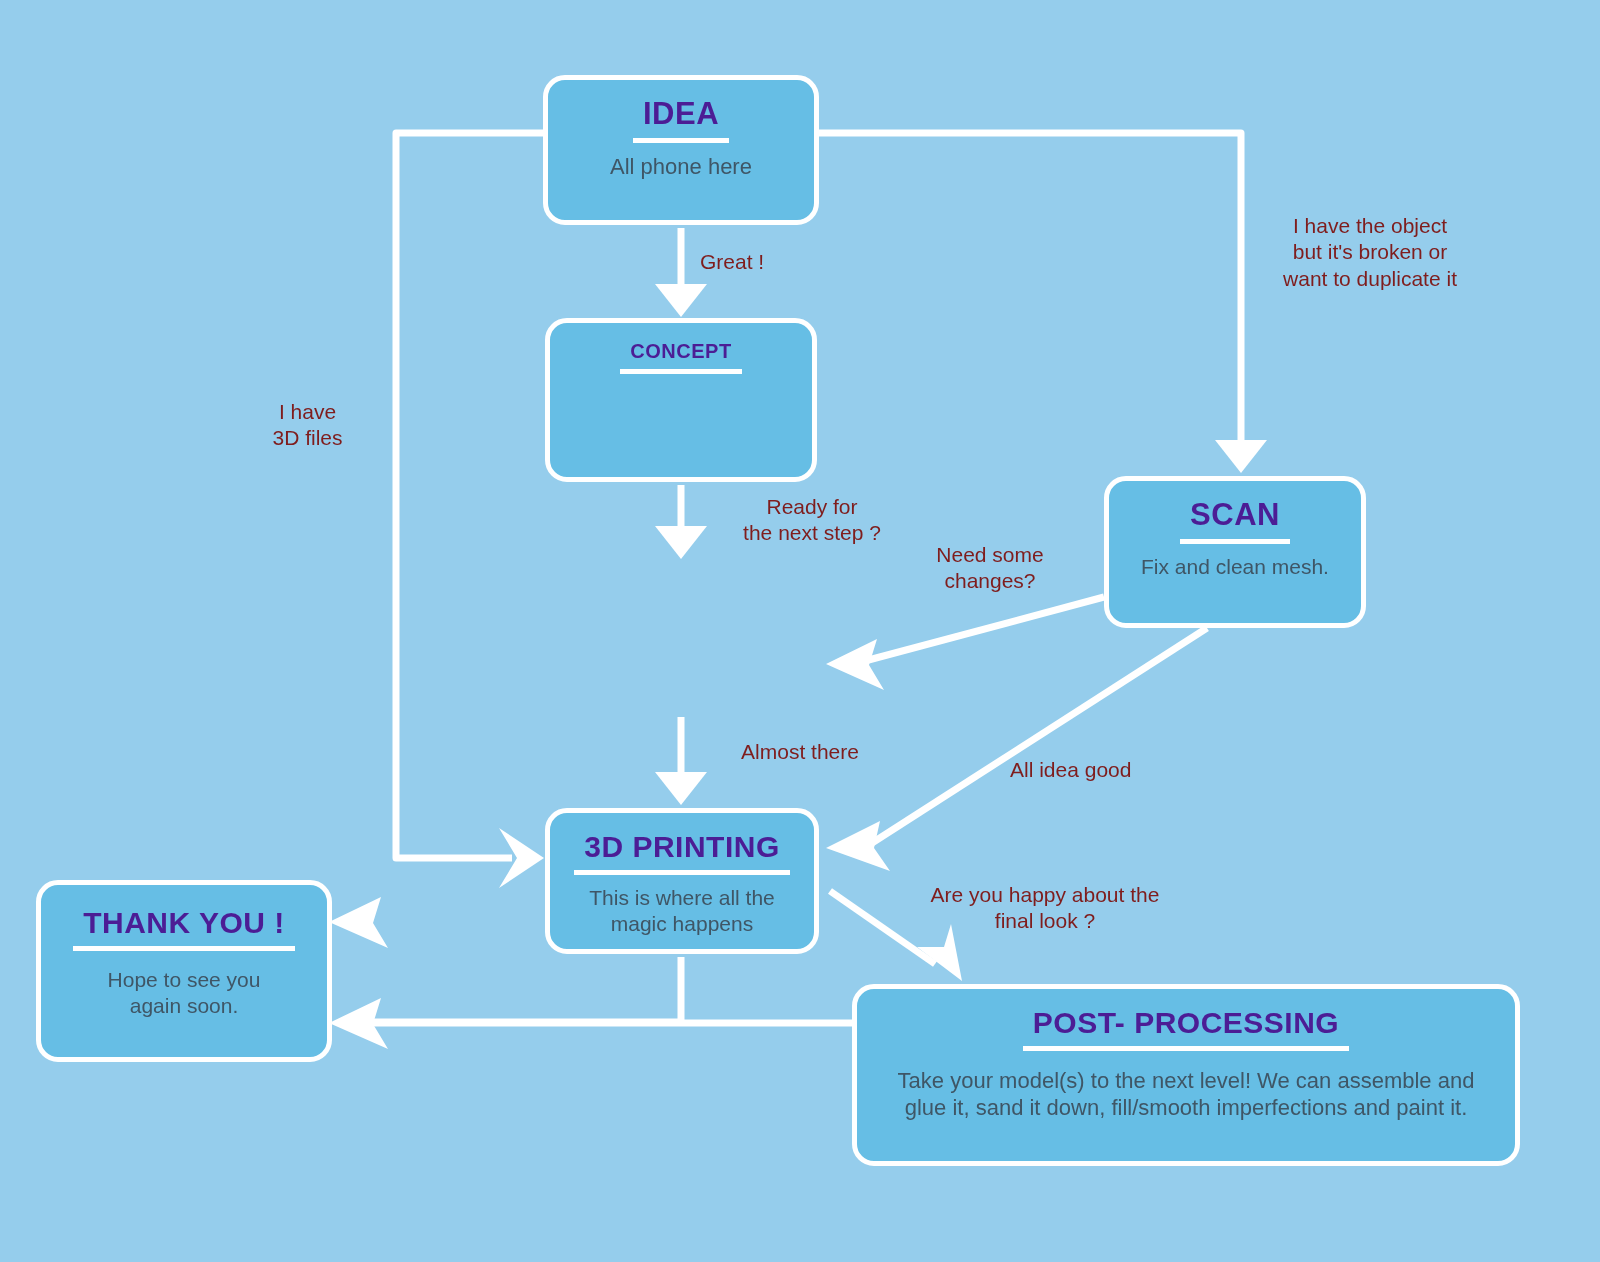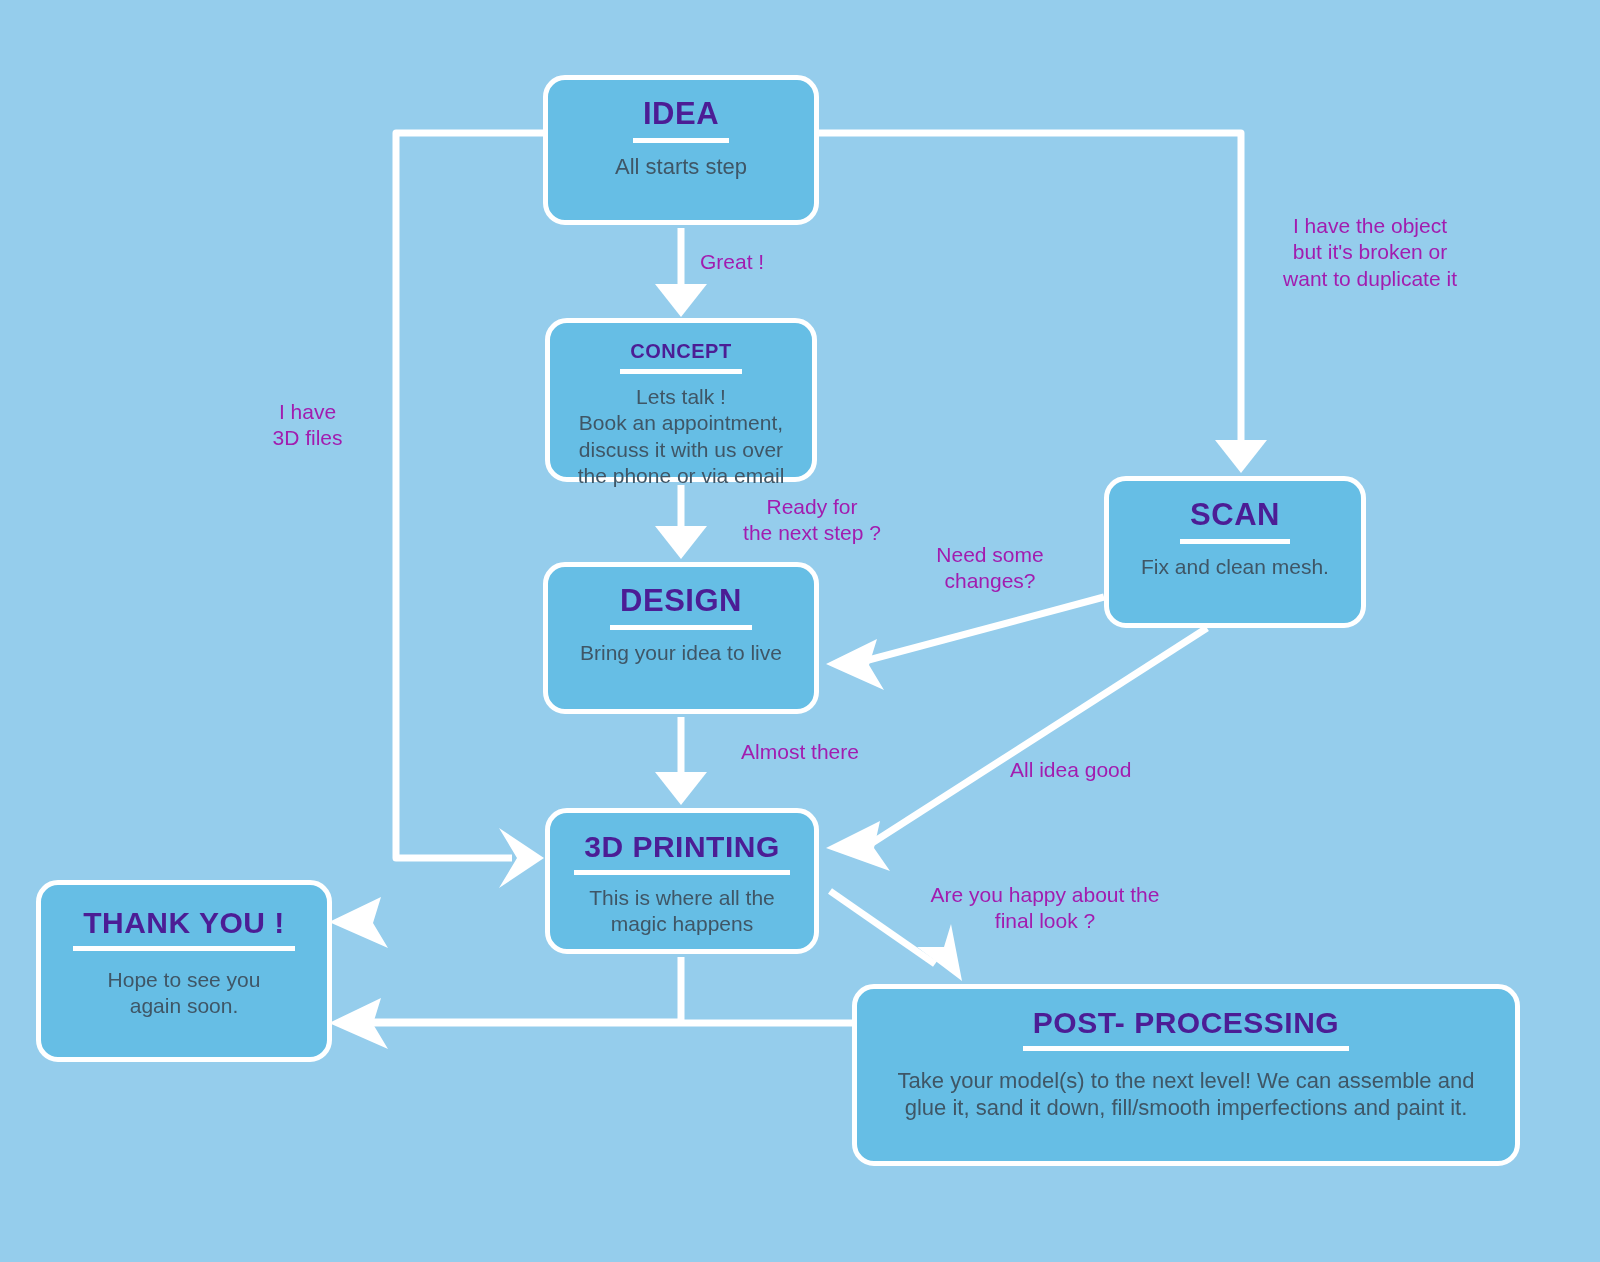--- a/index.html
+++ b/index.html
@@ -74,21 +74,21 @@
   #node-thanks        { left:36px;  top:880px; width:296px; height:182px; padding-top:22px;}
   #node-thanks .title { font-size:30px; }
   #node-thanks .desc  { font-size:21px; margin-top:16px; }
 
   #node-post          { left:852px; top:984px; width:668px; height:182px; padding-top:18px;}
   #node-post .title   { font-size:30px; }
   #node-post .desc    { font-size:22px; margin-top:16px; }
 
   .edge-label {
     position: absolute;
-    color: #a21caf;
+    color: #7f1d1d;
     font-size: 21px;
     line-height: 1.25;
     text-align: center;
     white-space: pre-line;
   }
   #lbl-great      { left:700px;  top:249px; width:140px; text-align:left; }
   #lbl-scanpath   { left:1245px; top:213px; width:250px; }
   #lbl-3dfiles    { left:240px;  top:399px; width:135px; }
   #lbl-nextstep   { left:712px;  top:494px; width:200px; }
   #lbl-changes    { left:900px;  top:542px; width:180px; }
@@ -148,35 +148,27 @@
       <polygon points="962,981 917,947 944,947 951,924"></polygon>
 
       <polygon points="329,922 381,897 373,923 388,948"></polygon>
 
       <polygon points="329,1023 381,998 373,1024 388,1049"></polygon>
     </g>
   </svg>
 
   <div class="node" id="node-idea">
     <span class="title">IDEA</span>
-    <span class="desc">All starts step</span>
+    <span class="desc">All phone here</span>
   </div>
 
   <div class="node" id="node-concept">
     <span class="title">CONCEPT</span>
-    <span class="desc" style="white-space:pre-line">Lets talk !
-Book an appointment,
-discuss it with us over
-the phone or via email</span>
-  </div>
-
-  <div class="node" id="node-design">
-    <span class="title">DESIGN</span>
-    <span class="desc">Bring your idea to live</span>
-  </div>
+  </div>
+
 
   <div class="node" id="node-scan">
     <span class="title">SCAN</span>
     <span class="desc">Fix and clean mesh.</span>
   </div>
 
   <div class="node" id="node-printing">
     <span class="title">3D PRINTING</span>
     <span class="desc" style="white-space:pre-line">This is where all the
 magic happens</span>

